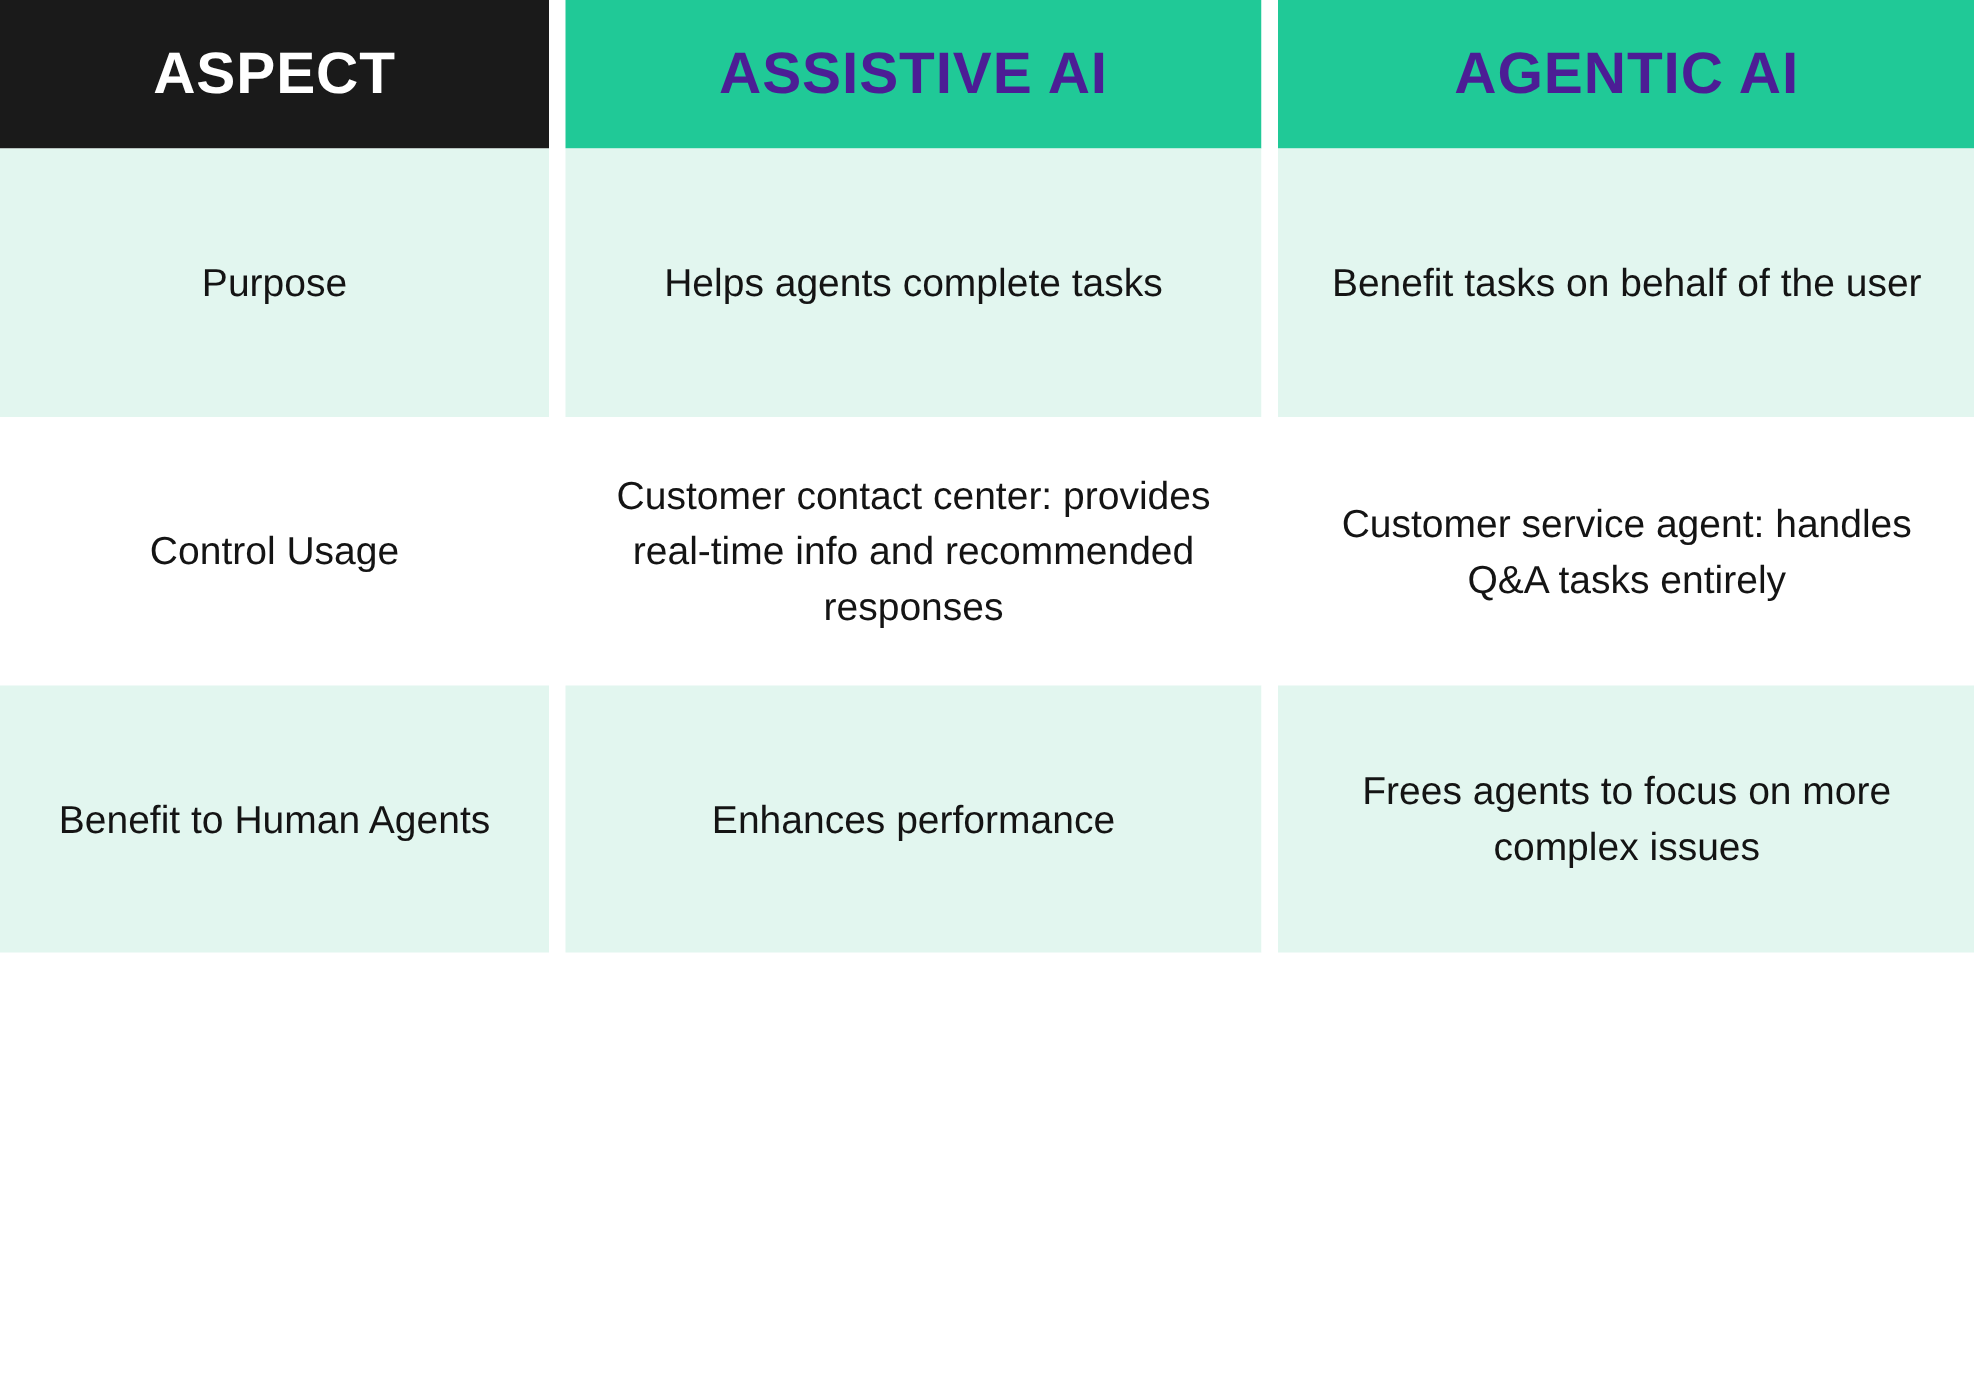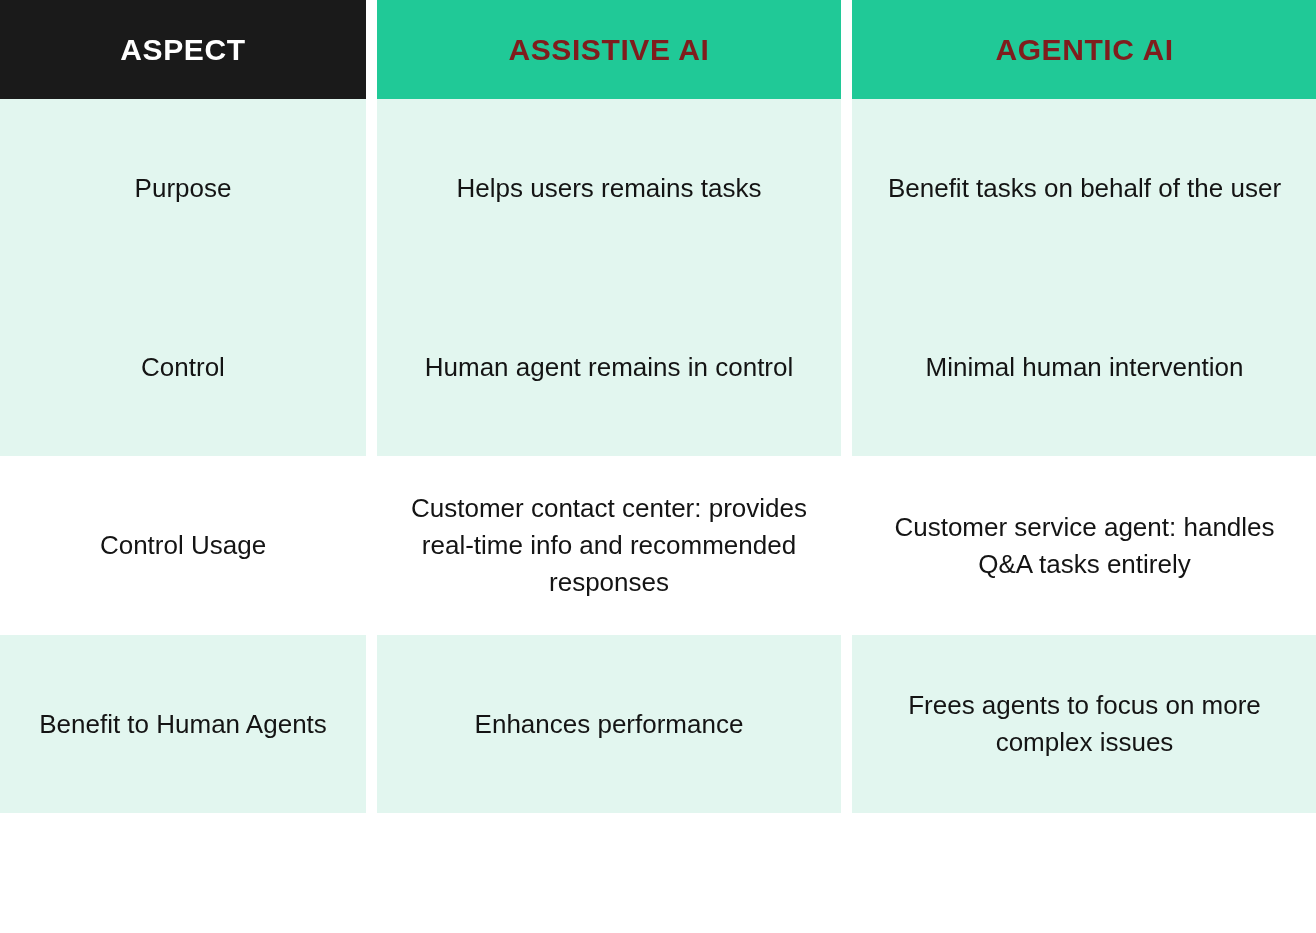--- a/index.html
+++ b/index.html
@@ -29,32 +29,32 @@
   col.cgap { width: 11px; }
   col.c2 { width: 464px; }
   col.c3 { width: 465px; }
 
   
   thead th {
     height: 99px;
     padding: 0;
     margin: 0;
     vertical-align: middle;
-    font-size: 30px;
+    font-size: 39px;
     font-weight: 700;
     letter-spacing: 0.6px;
   }
   th.head-aspect {
     background: #1a1a1a;
     color: #ffffff;
   }
   th.head-assistive,
   th.head-agentic {
     background: #20c997;
-    color: #7f1d1d;
+    color: #4c1d95;
   }
   th.gap-cell, td.gap-cell {
     background: #ffffff;
     padding: 0;
   }
 
   
   tbody td {
     padding: 6px 18px;
     vertical-align: middle;
@@ -98,33 +98,26 @@
         <th class="head-assistive">ASSISTIVE AI</th>
         <th class="gap-cell"></th>
         <th class="head-agentic">AGENTIC AI</th>
       </tr>
     </thead>
     <tbody>
 
       <tr class="row-shaded r1">
         <td class="data-cell aspect-cell">Purpose</td>
         <td class="gap-cell"></td>
-        <td class="data-cell">Helps users remains tasks</td>
+        <td class="data-cell">Helps agents complete tasks</td>
         <td class="gap-cell"></td>
         <td class="data-cell">Benefit tasks on behalf of the user</td>
       </tr>
 
 
-      <tr class="row-shaded r3">
-        <td class="data-cell aspect-cell">Control</td>
-        <td class="gap-cell"></td>
-        <td class="data-cell">Human agent remains in control</td>
-        <td class="gap-cell"></td>
-        <td class="data-cell">Minimal human intervention</td>
-      </tr>
 
       <tr class="row-plain r4">
         <td class="data-cell aspect-cell">Control Usage</td>
         <td class="gap-cell"></td>
         <td class="data-cell">Customer contact center: provides real-time info and recommended responses</td>
         <td class="gap-cell"></td>
         <td class="data-cell">Customer service agent: handles Q&amp;A tasks entirely</td>
       </tr>
 
       <tr class="row-shaded r5">

